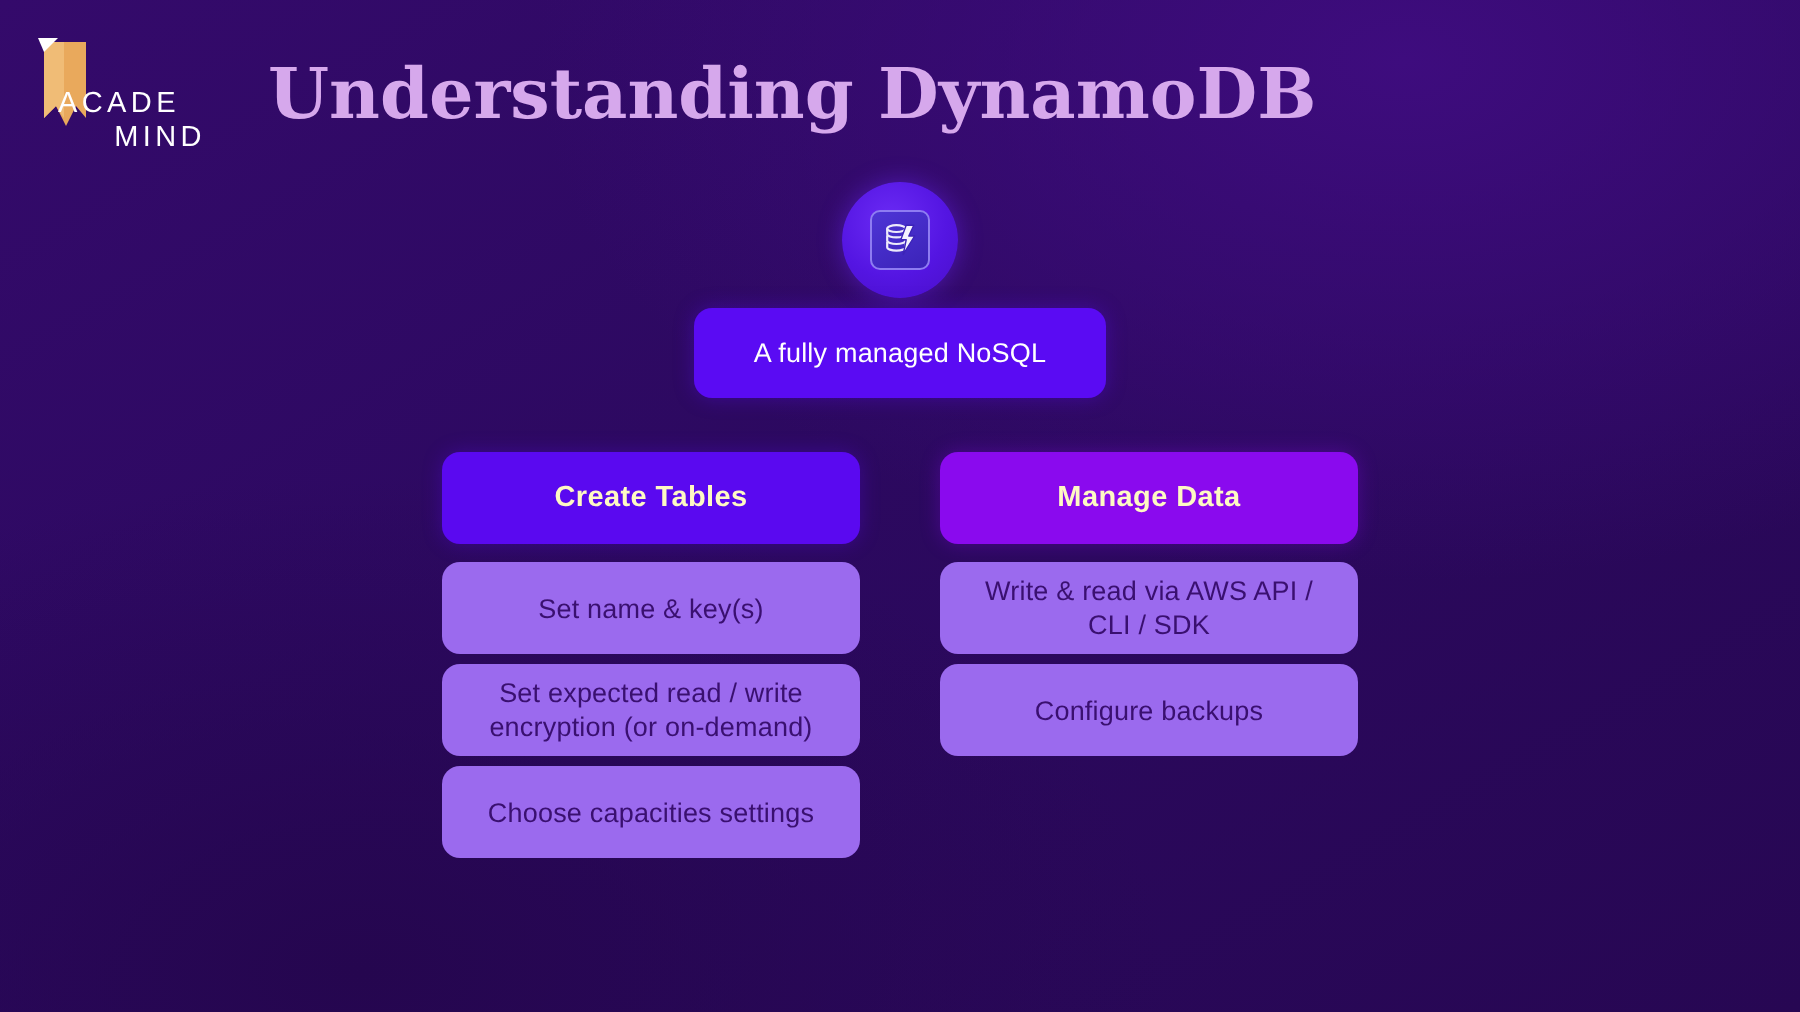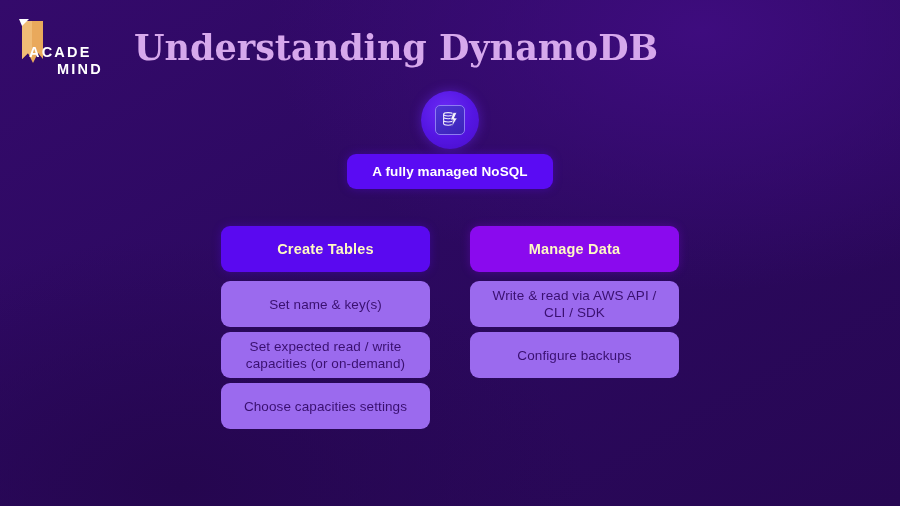--- a/index.html
+++ b/index.html
@@ -39,21 +39,21 @@
     height: 46px;
   }
   #logo .ribbon svg { display: block; }
   #logo .wordmark {
     position: absolute;
     left: 9px;
     top: 26px;
     width: 96px;
     color: #FFFFFF;
     font-family: "Liberation Sans", sans-serif;
-    font-weight: bold;
+    font-weight: normal;
     font-size: 14.5px;
     letter-spacing: 2.2px;
     line-height: 17px;
   }
   #logo .wm-line1 { text-align: left; padding-left: 2px; }
   #logo .wm-line2 { text-align: center; padding-left: 10px; }
 
   
   #title {
     position: absolute;
@@ -105,24 +105,24 @@
     justify-content: center;
     text-align: center;
     padding: 4px 10px;
   }
   .node .node-text { display: block; width: 100%; }
 
   .hero {
     left: 347px;
     top: 154px;
     width: 206px;
-    height: 35px;
+    height: 45px;
     background: #5A0BF3;
     color: #FFFFFF;
-    font-weight: bold;
+    font-weight: normal;
     font-size: 13.5px;
     line-height: 17px;
     letter-spacing: 0.1px;
     box-shadow: 0 0 10px rgba(90,11,243,0.35);
   }
 
   .col-head {
     height: 46px;
     color: #fef9c3;
     font-weight: bold;
@@ -191,21 +191,21 @@
     </span>
   </div>
 
   <div class="node col-head left col-left r1">
     <span class="node-text">Create Tables</span>
   </div>
   <div class="node leaf col-left r2">
     <span class="node-text">Set name &amp; key(s)</span>
   </div>
   <div class="node leaf col-left r3">
-    <span class="node-text">Set expected read / write capacities (or on-demand)</span>
+    <span class="node-text">Set expected read / write encryption (or on-demand)</span>
   </div>
   <div class="node leaf col-left r4">
     <span class="node-text">Choose capacities settings</span>
   </div>
 
   <div class="node col-head right col-right r1">
     <span class="node-text">Manage Data</span>
   </div>
   <div class="node leaf col-right r2">
     <span class="node-text">Write &amp; read via AWS API / CLI / SDK</span>

